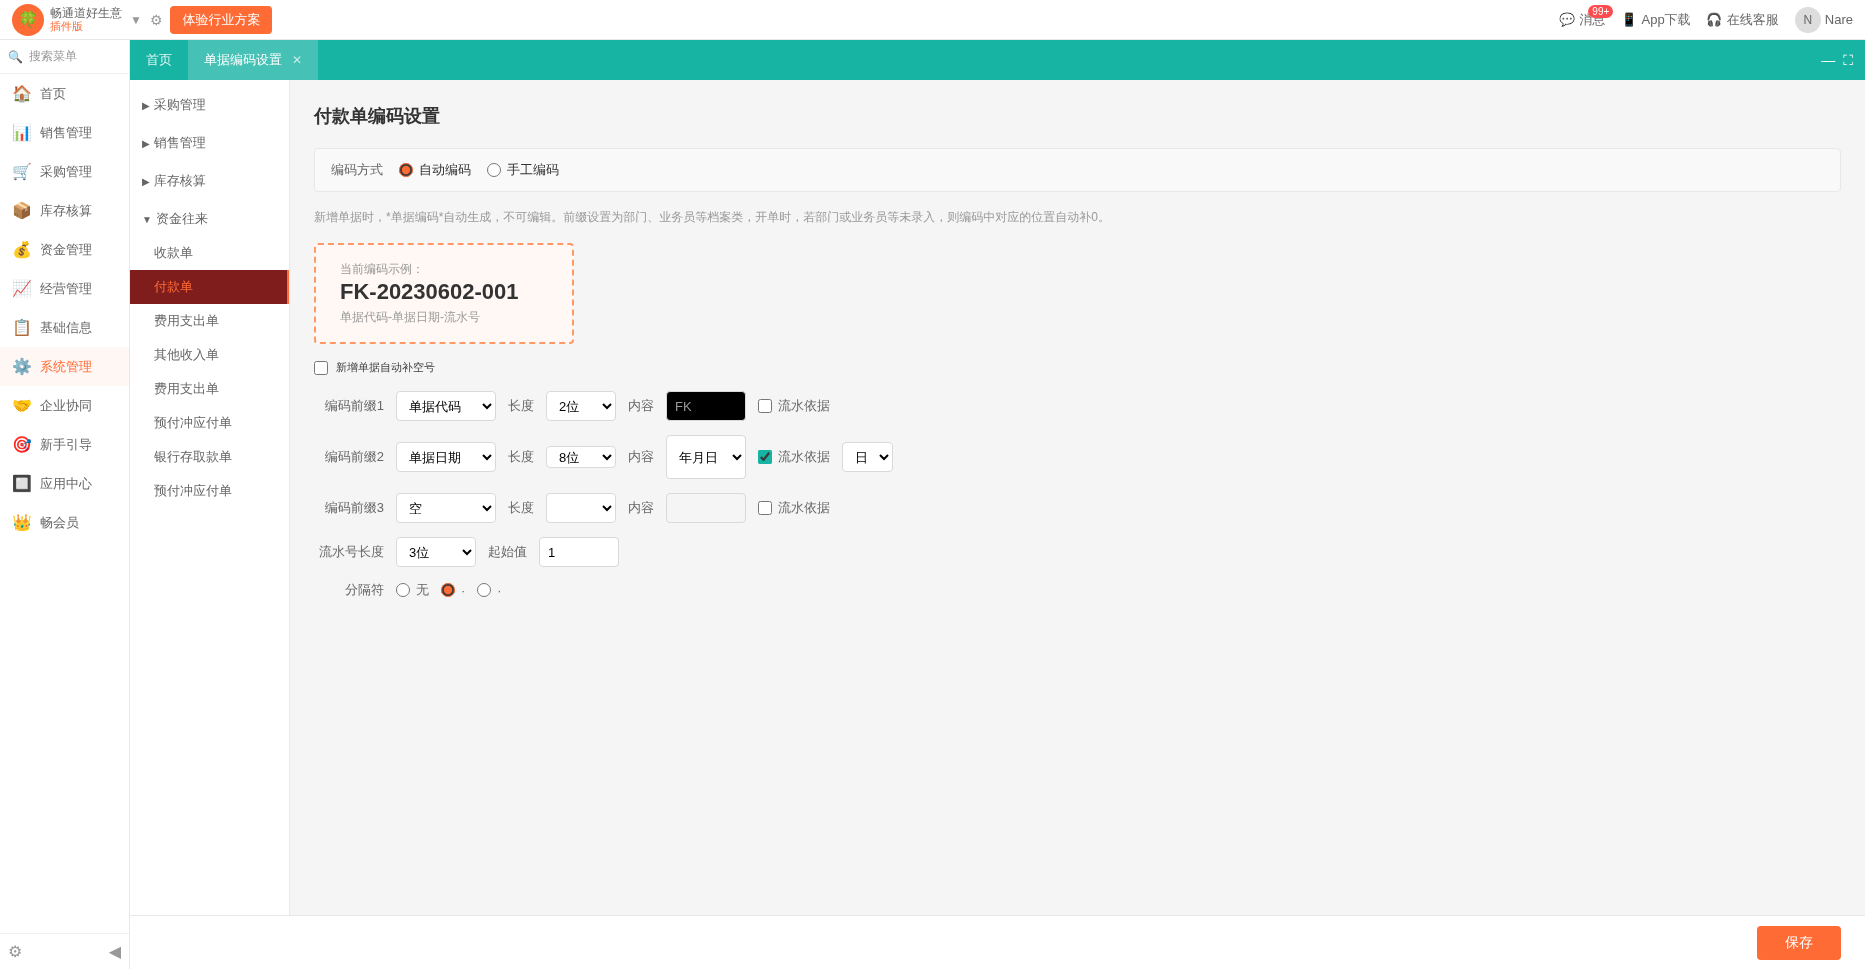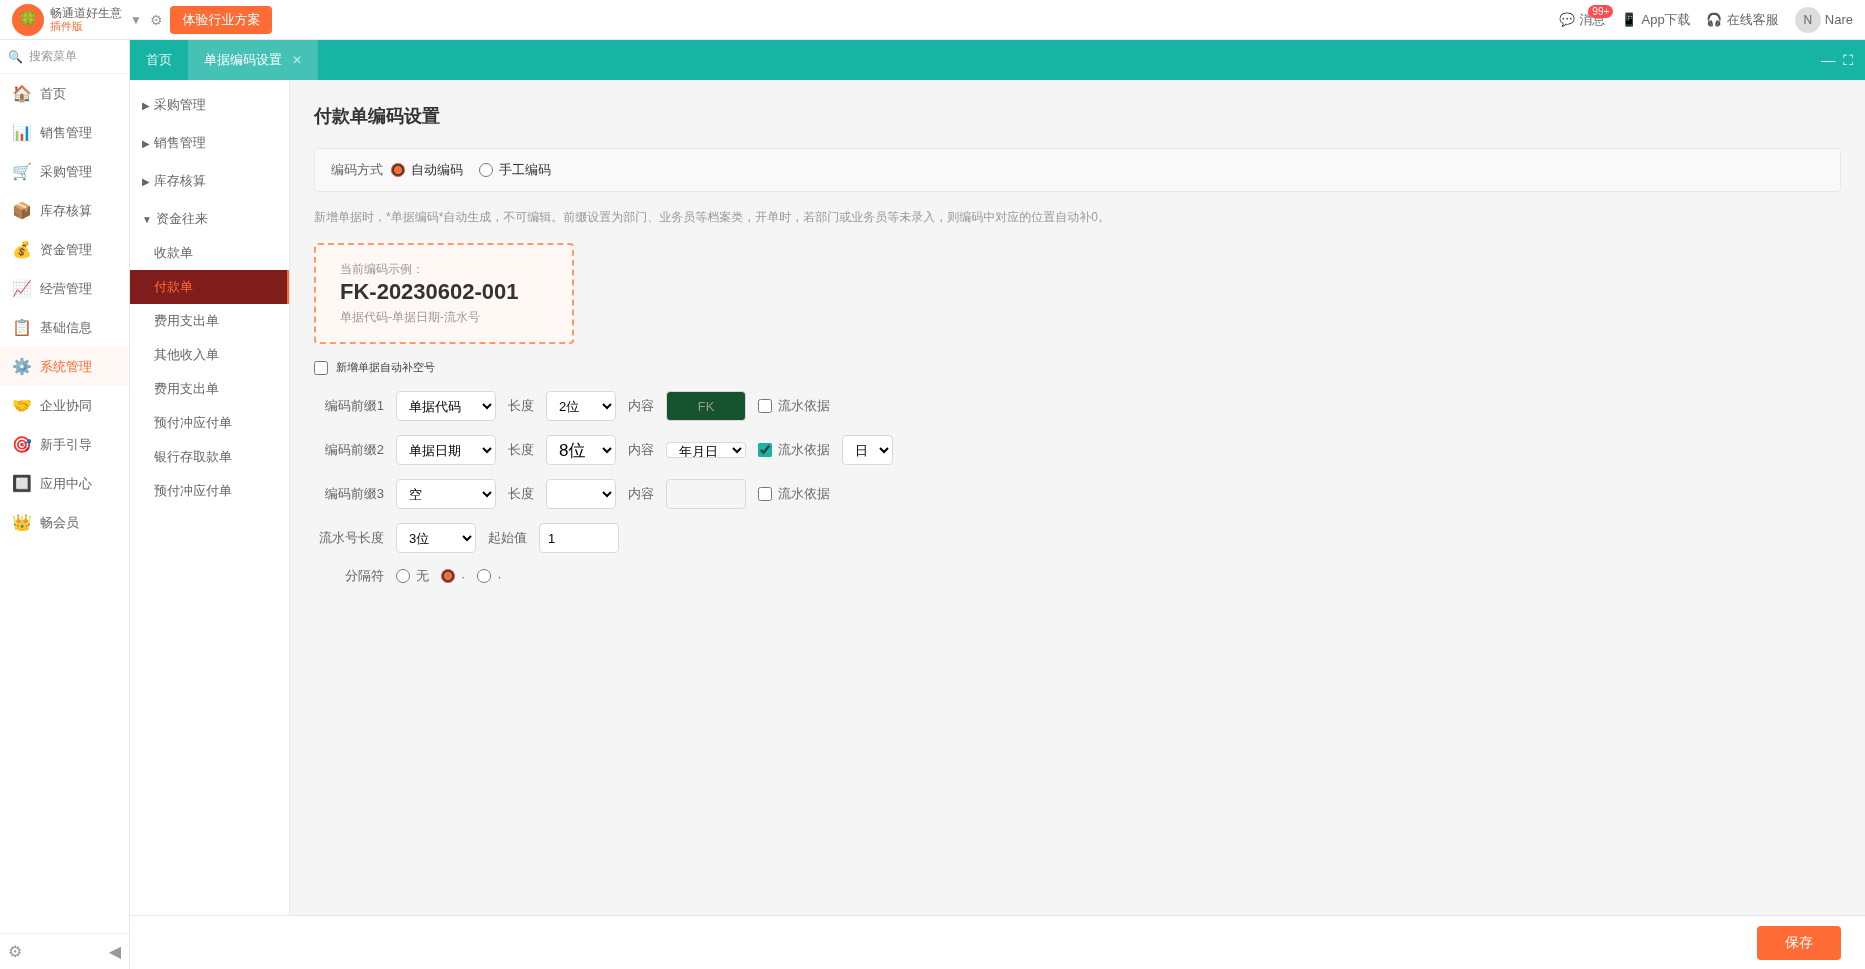--- a/index.html
+++ b/index.html
@@ -47,21 +47,21 @@
     .sub-sidebar-group-title { padding: 8px 12px; font-size: 13px; color: #666; cursor: pointer; display: flex; align-items: center; gap: 4px; }
     .sub-sidebar-item { padding: 8px 16px 8px 24px; font-size: 13px; color: #666; cursor: pointer; }
     .sub-sidebar-item.active { color: #ff6b35; background: #7f1d1d; border-right: 2px solid #ff6b35; }
     .chevron { font-size: 10px; }
 
     
     .form-area { flex: 1; padding: 24px; background: #f5f5f5; overflow-y: auto; }
     .page-title { font-size: 18px; font-weight: bold; color: #333; margin-bottom: 20px; }
 
     
-    .code-method-row { background: #f9f9f9; border: 1px solid #e8e8e8; border-radius: 4px; padding: 12px 16px; margin-bottom: 16px; display: flex; align-items: flex-start; gap: 8px; }
+    .code-method-row { background: #f9f9f9; border: 1px solid #e8e8e8; border-radius: 4px; padding: 12px 16px; margin-bottom: 16px; display: flex; align-items: flex-start; gap: 16px; }
     .code-method-label { color: #666; font-size: 13px; }
     .radio-group { display: flex; align-items: center; gap: 16px; }
     .radio-item { display: flex; align-items: center; gap: 6px; cursor: pointer; font-size: 13px; }
     .radio-input { width: 14px; height: 14px; accent-color: #ff6b35; cursor: pointer; }
 
     
     .info-text { font-size: 12px; color: #999; margin-bottom: 16px; line-height: 1.6; }
 
     
     .code-preview-box { border: 2px dashed #ff9966; background: #fff8f5; border-radius: 4px; padding: 16px 24px; margin-bottom: 16px; display: inline-block; min-width: 260px; }
@@ -275,39 +275,39 @@
         <div class="form-row">
           <span class="form-label">编码前缀1</span>
           <select style="min-width:100px;height:30px;border:1px solid #d9d9d9;border-radius:4px;padding:0 8px;font-size:13px;">
             <option>单据代码</option>
           </select>
           <span style="font-size:13px;color:#666;">长度</span>
           <select style="min-width:70px;height:30px;border:1px solid #d9d9d9;border-radius:4px;padding:0 8px;font-size:13px;">
             <option>2位</option>
           </select>
           <span style="font-size:13px;color:#666;">内容</span>
-          <input type="text" value="FK" style="height: 30px; border: 1px solid rgb(217, 217, 217); border-radius: 4px; padding: 8px 8px; font-size: 13px; width: 80px; background: #14532d; color: rgb(153, 153, 153); text-align: center;">
+          <input type="text" value="FK" style="height: 30px; border: 1px solid rgb(217, 217, 217); border-radius: 4px; padding: 8px 8px; font-size: 13px; width: 80px; background: #000000; color: rgb(153, 153, 153);">
           <label style="display:flex;align-items:center;gap:6px;">
             <input type="checkbox" style="width: 14px; height: 14px;">
             <span style="font-size:13px;color:#666;">流水依据</span>
           </label>
         </div>
 
         
         <div class="form-row">
           <span class="form-label">编码前缀2</span>
           <select style="min-width:100px;height:30px;border:1px solid #d9d9d9;border-radius:4px;padding:0 8px;font-size:13px;">
             <option>单据日期</option>
           </select>
           <span style="font-size:13px;color:#666;">长度</span>
-          <select style="min-width:70px;height:30px;border:1px solid #d9d9d9;border-radius:4px;padding:0 8px;font-size:17px;">
+          <select style="min-width:70px;height:22px;border:1px solid #d9d9d9;border-radius:4px;padding:0 8px;font-size:13px;">
             <option>8位</option>
           </select>
           <span style="font-size:13px;color:#666;">内容</span>
-          <select style="min-width:80px;height:16px;border:1px solid #d9d9d9;border-radius:4px;padding:0 8px;font-size:13px;">
+          <select style="min-width:80px;height:44px;border:1px solid #d9d9d9;border-radius:4px;padding:0 8px;font-size:13px;">
             <option>年月日</option>
           </select>
           <label style="display:flex;align-items:center;gap:6px;">
             <input type="checkbox" checked="" class="teal-checkbox" style="">
             <span style="font-size:13px;color:#666;">流水依据</span>
           </label>
           <select style="min-width:50px;height:30px;border:1px solid #d9d9d9;border-radius:4px;padding:0 8px;font-size:13px;">
             <option>日</option>
           </select>
         </div>

